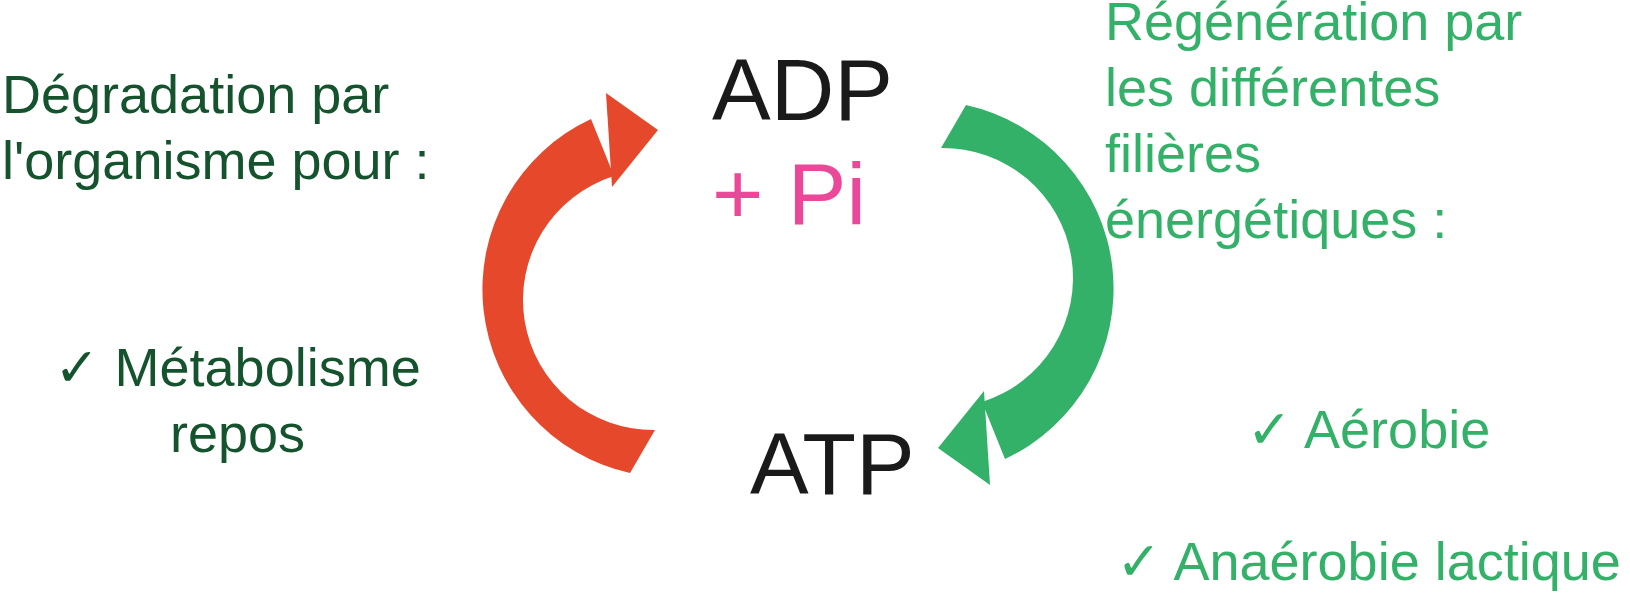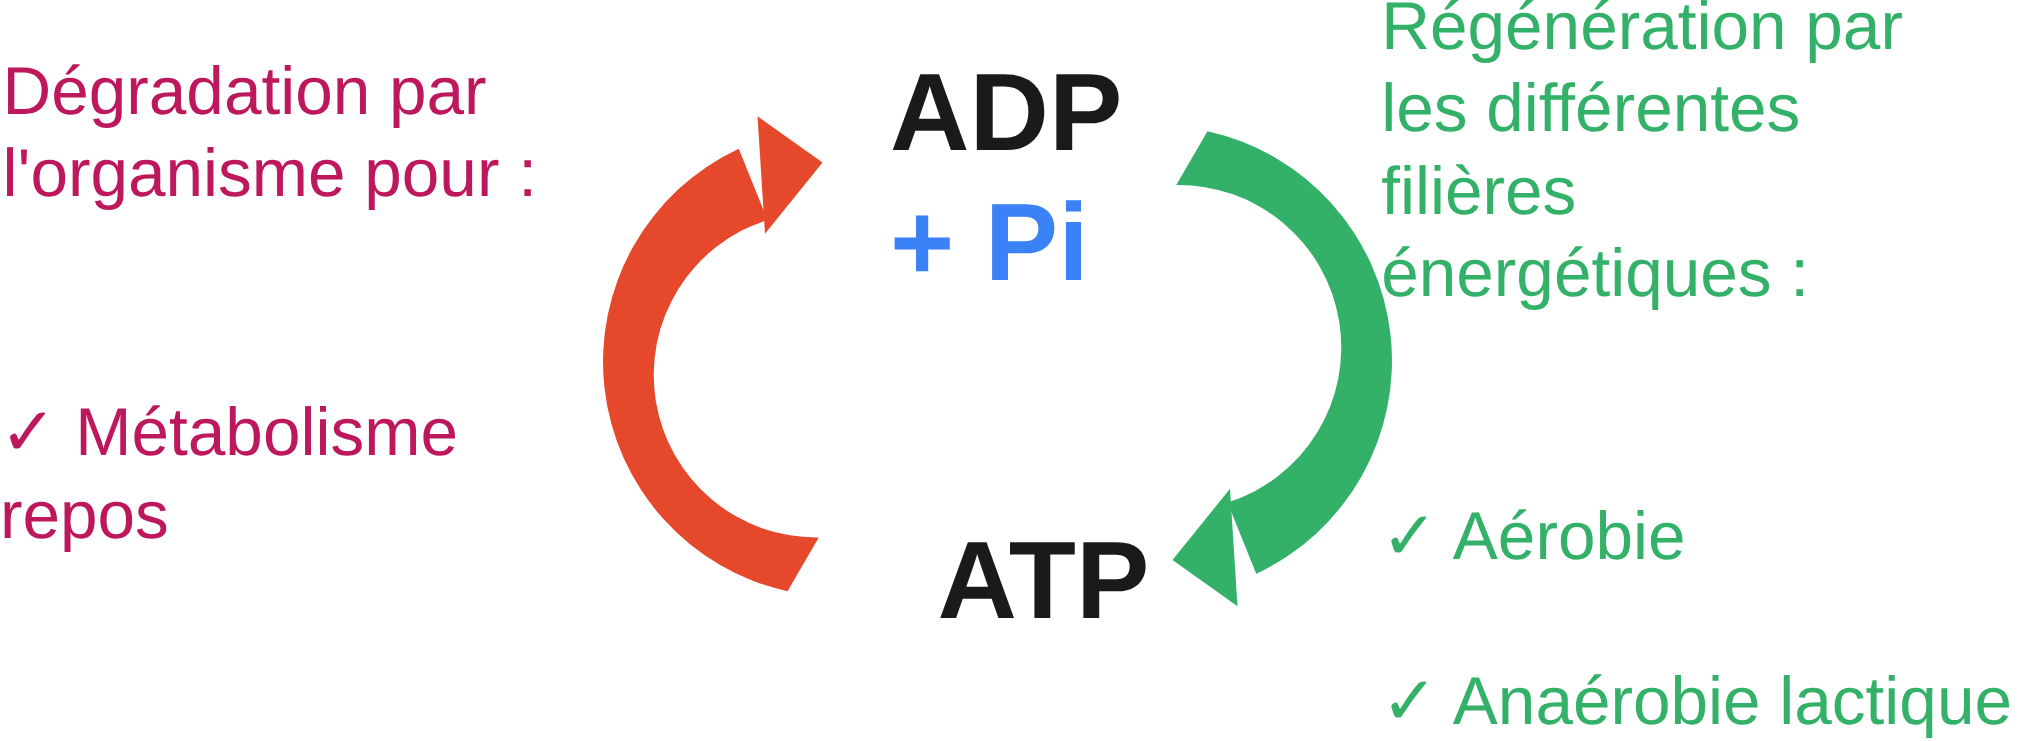--- a/index.html
+++ b/index.html
@@ -12,36 +12,35 @@
     font-family: "Liberation Sans", "DejaVu Sans", sans-serif;
   }
   .arrows-layer { position: absolute; left: 0; top: 0; }
   .text-block {
     position: absolute;
     white-space: pre-line;
     font-size: 54px;
     line-height: 66px;
     letter-spacing: 0px;
   }
-  .red-text   { color: #be185d; }
+  .red-text   { color: #14532d; margin-top: 21px; }
   .green-text { color: #34b168; }
   .deg-heading { left: 2px;    top: 40px;   width: 470px; }
   .deg-list    { left: 0px;    top: 247px;  width: 475px; }
   .reg-heading { left: 1105px; top: -12px;  width: 525px; }
   .reg-list    { left: 1105px; top: 330px;  width: 527px; }
-  .list-item { white-space: normal; }
+  .list-item { white-space: normal; text-align: center; }
   .molecule {
     position: absolute;
     font-size: 88px;
     line-height: 1;
     color: #1a1a1a;
-    font-weight: bold;
   }
   .mol-adp { left: 712px; top: 46px; }
-  .mol-pi  { left: 712px; top: 150px; color: #3b82f6; }
+  .mol-pi  { left: 712px; top: 150px; color: #ec4899; }
   .mol-atp { left: 704px; top: 420px; margin-left: 46px; }
 </style>
 </head>
 <body>
 
 <div class="canvas">
 
   <svg class="arrows-layer" width="1630" height="593" viewBox="0 0 1630 593" xmlns="http://www.w3.org/2000/svg">
 
     <g>

